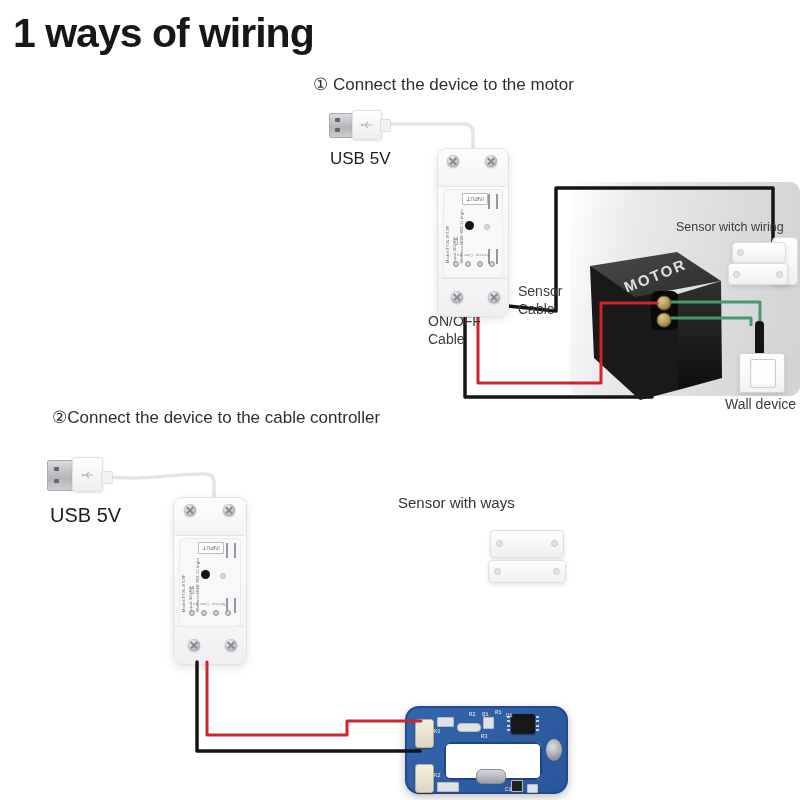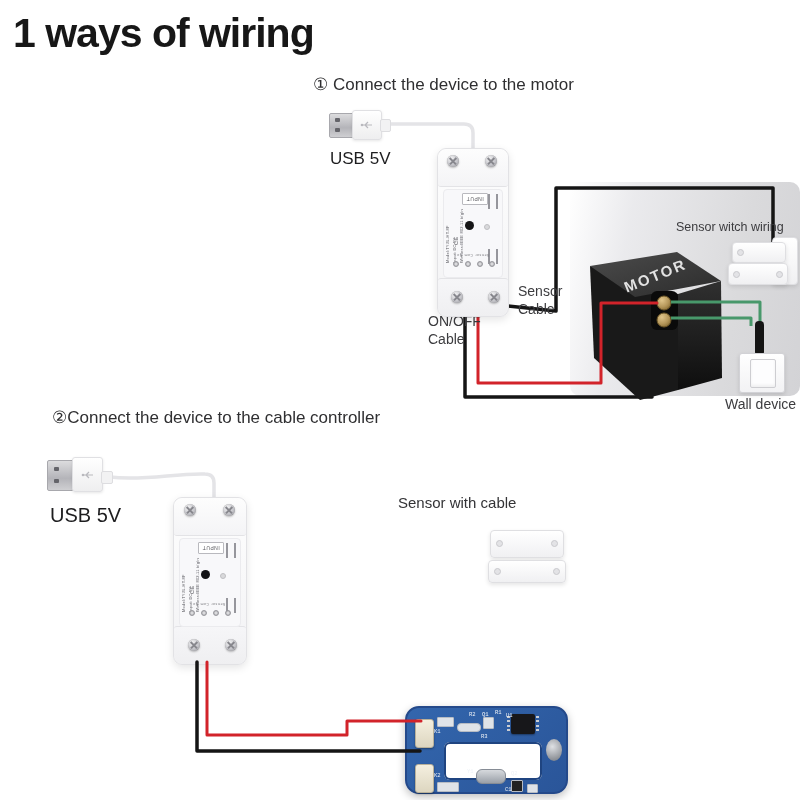--- a/index.html
+++ b/index.html
@@ -137,21 +137,21 @@
   <div class="abs sec-heading z2" style="left:313px;top:74px;">① Connect the device to the motor</div>
   <div class="abs sec-heading z2" style="left:52px;top:407px;">②Connect the device to the cable controller</div>
   <div class="abs usb-label-1 z2">USB 5V</div>
   <div class="abs usb-label-2 z2">USB 5V</div>
   <div class="abs small-label z2" style="left:518px;top:283px;">Sensor
 Cable</div>
   <div class="abs small-label z2" style="left:428px;top:313px;">ON/OFF
 Cable</div>
   <div class="abs small-label z2" style="left:676px;top:220px;font-size:12.5px;">Sensor witch wiring</div>
   <div class="abs small-label z2" style="left:725px;top:396px;">Wall device</div>
-  <div class="abs mid-label z2" style="left:398px;top:494px;">Sensor with cable</div>
+  <div class="abs mid-label z2" style="left:398px;top:494px;">Sensor with ways</div>
 
   <div class="abs usb-tip z2" style="left:329px;top:113px;width:23px;height:23px;">
     <span class="usb-hole" style="left:5px;top:4px;"></span>
     <span class="usb-hole" style="left:5px;top:14px;"></span>
   </div>
   <div class="abs usb-body z2" style="left:352px;top:110px;width:28px;height:28px;">
     <svg width="14" height="14" viewBox="0 0 14 14">
       <path d="M1 7 H12 M5 7 L8 4 M5 7 L8 10" stroke="#b9b9be" stroke-width="1.2" fill="none"></path>
       <circle cx="2" cy="7" r="1.3" fill="#b9b9be"></circle>
     </svg>

